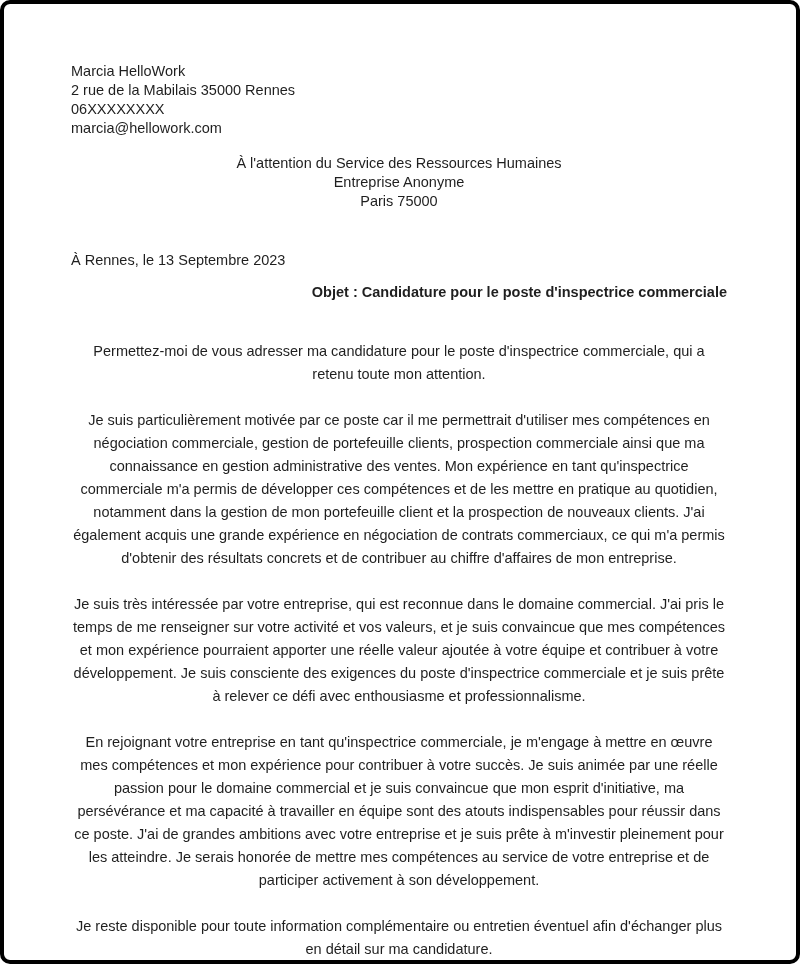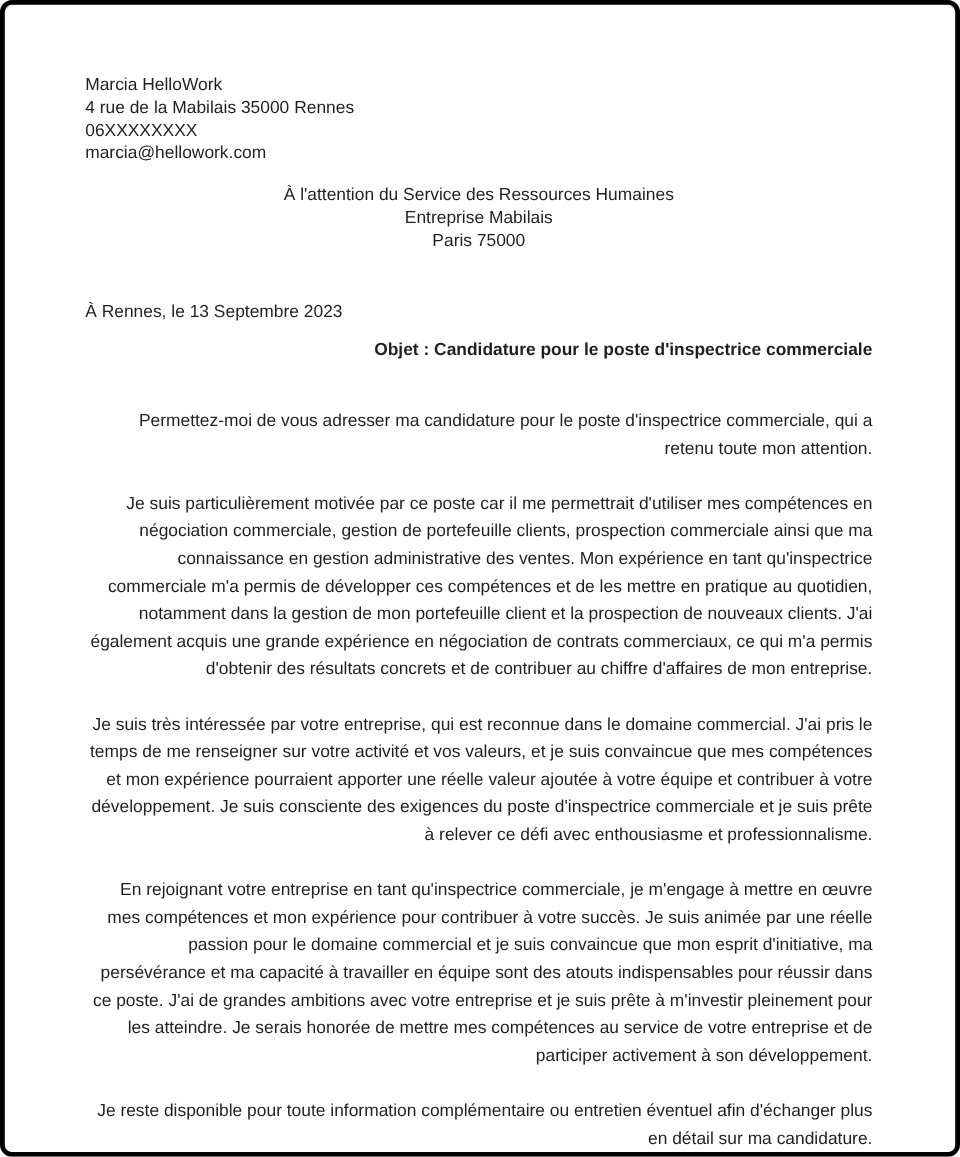--- a/index.html
+++ b/index.html
@@ -35,42 +35,42 @@
   }
   .subject-line {
     margin-top: 9px;
     font-weight: bold;
     line-height: 23px;
     text-align: right;
   }
   .letter-body p {
     line-height: 23px;
     margin-top: 23px;
-    text-align: right;
+    text-align: center;
   }
   .letter-body p.first-para {
     margin-top: 36px;
   }
 </style>
 </head>
 <body>
 
 <div class="page">
   <div class="content">
 
     <div class="contact-block sender-block">
       <div>Marcia HelloWork</div>
-      <div>4 rue de la Mabilais 35000 Rennes</div>
+      <div>2 rue de la Mabilais 35000 Rennes</div>
       <div>06XXXXXXXX</div>
       <div>marcia@hellowork.com</div>
     </div>
 
     <div class="contact-block recipient-block">
       <div>À l'attention du Service des Ressources Humaines</div>
-      <div>Entreprise Mabilais</div>
+      <div>Entreprise Anonyme</div>
       <div>Paris 75000</div>
     </div>
 
     <div class="date-line">À Rennes, le 13 Septembre 2023</div>
 
     <div class="subject-line">Objet : Candidature pour le poste d'inspectrice commerciale</div>
 
     <div class="letter-body">
       <p class="first-para">Permettez-moi de vous adresser ma candidature pour le poste d'inspectrice commerciale, qui a retenu toute mon attention.</p>
       <p>Je suis particulièrement motivée par ce poste car il me permettrait d'utiliser mes compétences en négociation commerciale, gestion de portefeuille clients, prospection commerciale ainsi que ma connaissance en gestion administrative des ventes. Mon expérience en tant qu'inspectrice commerciale m'a permis de développer ces compétences et de les mettre en pratique au quotidien, notamment dans la gestion de mon portefeuille client et la prospection de nouveaux clients. J'ai également acquis une grande expérience en négociation de contrats commerciaux, ce qui m'a permis d'obtenir des résultats concrets et de contribuer au chiffre d'affaires de mon entreprise.</p>

